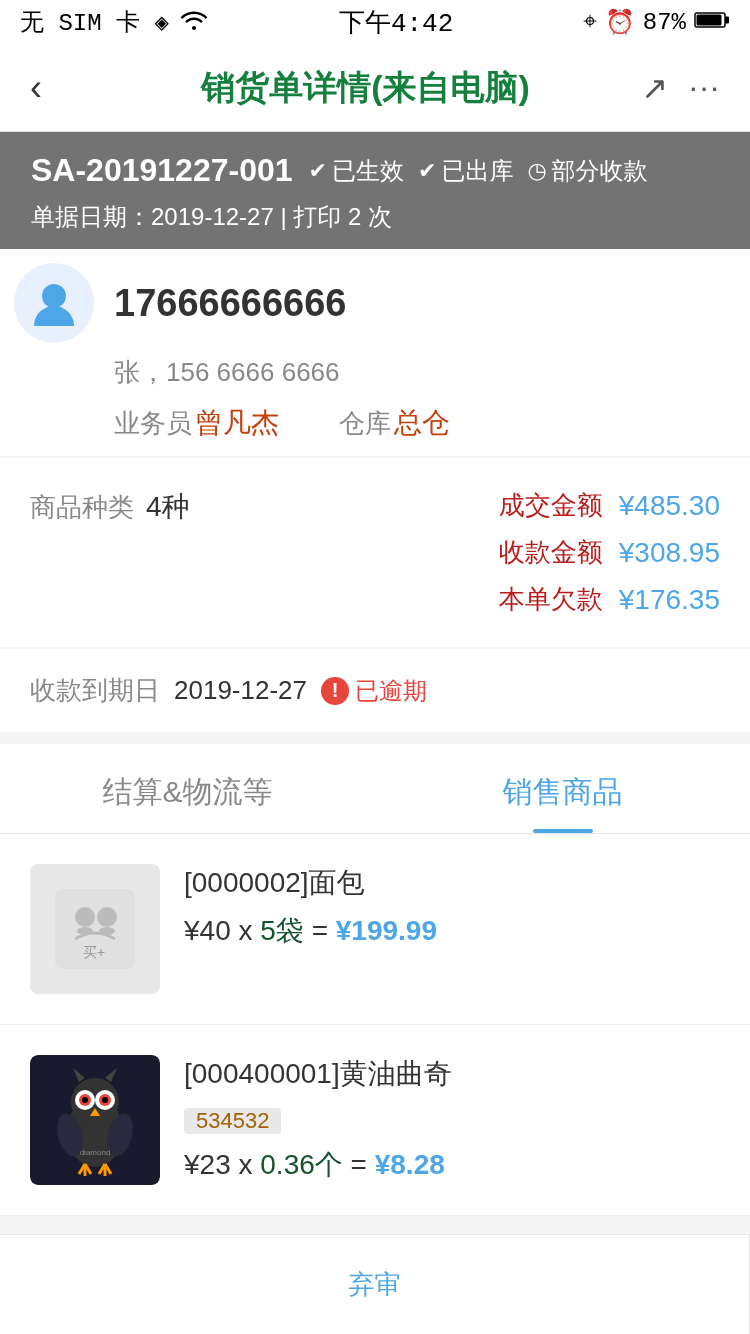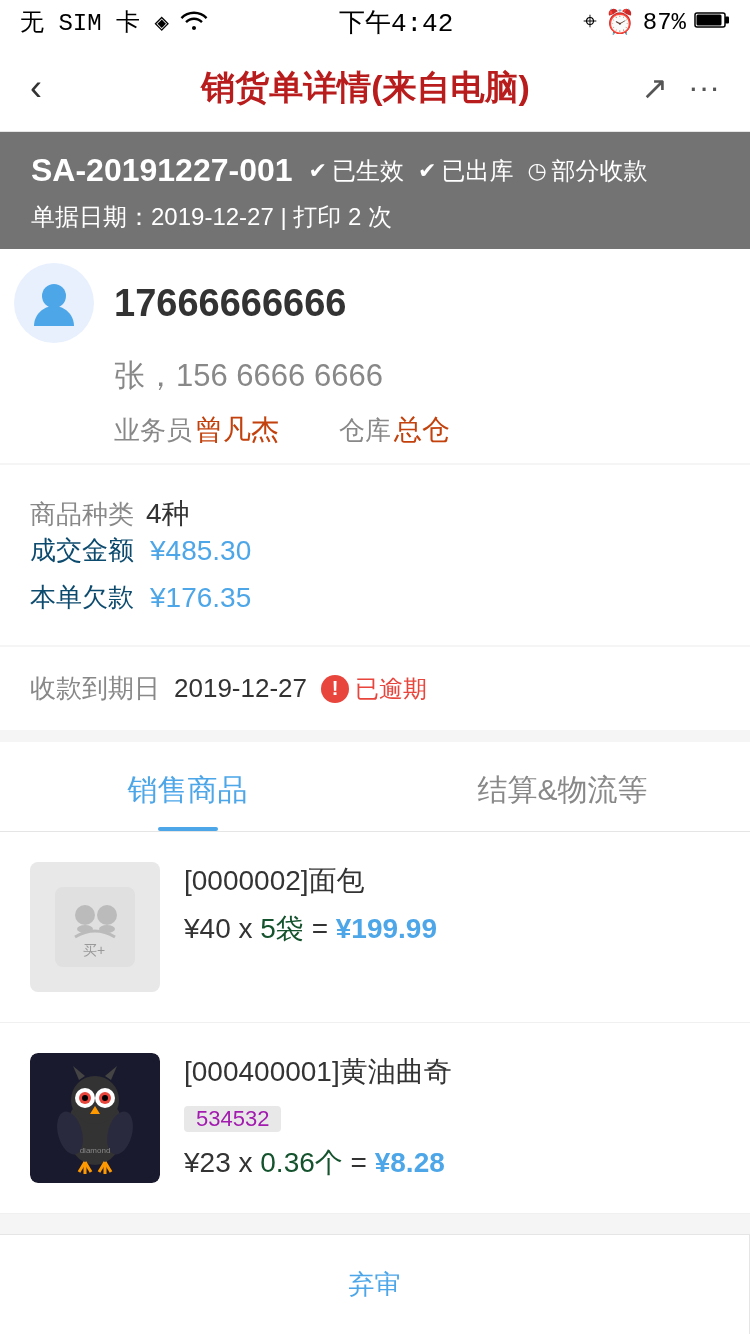--- a/index.html
+++ b/index.html
@@ -40,21 +40,21 @@
       border-bottom: 1px solid #e5e5e5;
     }
     .nav-back {
       font-size: 36px;
       color: #333;
       width: 60px;
     }
     .nav-title {
       font-size: 34px;
       font-weight: 600;
-      color: #b91c1c;
+      color: #15803d;
     }
     .nav-actions {
       display: flex;
       align-items: center;
       gap: 20px;
     }
     .nav-action-icon {
       font-size: 32px;
       color: #555;
     }
@@ -119,21 +119,21 @@
       font-size: 40px;
       color: #4da6e8;
       flex-shrink: 0;
     }
     .customer-name {
       font-size: 38px;
       font-weight: 600;
       color: #333;
     }
     .customer-sub {
-      font-size: 31px;
+      font-size: 26px;
       color: #888;
       margin-left: 100px;
       margin-bottom: 14px;
     }
     .customer-meta {
       display: flex;
       align-items: center;
       margin-left: 100px;
       gap: 60px;
     }
@@ -152,21 +152,20 @@
     }
 
     
     .summary-section {
       background: #fff;
       padding: 30px;
       margin-bottom: 2px;
       display: flex;
       justify-content: space-between;
       align-items: flex-start;
-      flex-direction: column;
     }
     .summary-left {
       display: flex;
       flex-direction: column;
       gap: 12px;
     }
     .summary-row {
       display: flex;
       align-items: center;
       gap: 12px;
@@ -186,21 +185,21 @@
       align-items: flex-end;
       gap: 12px;
     }
     .amount-row {
       display: flex;
       align-items: center;
       gap: 16px;
       font-size: 26px;
     }
     .amount-label {
-      color: #0c4a6e;
+      color: #b91c1c;
     }
     .amount-value {
       color: #4da6e8;
       font-size: 28px;
       font-weight: 500;
     }
 
     
     .due-section {
       background: #fff;
@@ -308,21 +307,21 @@
       flex: 1;
     }
     .product-name {
       font-size: 28px;
       color: #333;
       margin-bottom: 10px;
     }
     .product-sku-badge {
       display: inline-block;
       background: #e8e8e8;
-      color: #a21caf;
+      color: #a16207;
       font-size: 22px;
       padding: 0 12px;
       border-radius: 4px;
       margin-bottom: 12px;
     }
     .product-price-row {
       font-size: 28px;
       color: #333;
     }
     .product-qty {
@@ -452,41 +451,45 @@
       <span class="summary-label">商品种类</span>
       <span class="summary-value">4种</span>
     </div>
   </div>
   <div class="summary-right">
     <div class="amount-row">
       <span class="amount-label">成交金额</span>
       <span class="amount-value">¥485.30</span>
     </div>
     <div class="amount-row">
+      <span class="amount-label">收款金额</span>
+      <span class="amount-value">¥308.95</span>
+    </div>
+    <div class="amount-row">
       <span class="amount-label">本单欠款</span>
       <span class="amount-value">¥176.35</span>
     </div>
   </div>
 </div>
 
 <div class="due-section">
   <span class="due-label">收款到期日</span>
   <span class="due-date">2019-12-27</span>
   <div class="overdue-badge">
     <div class="overdue-icon">!</div>
     <span>已逾期</span>
   </div>
 </div>
 
 <div class="tabs">
+  <div class="tab">
+    <span>结算&amp;物流等</span>
+  </div>
   <div class="tab active">
     <span>销售商品</span>
-  </div>
-  <div class="tab">
-    <span>结算&amp;物流等</span>
   </div>
 </div>
 
 <div class="product-list">
 
   <div class="product-item">
     <div class="product-thumb">
       <div class="product-thumb-placeholder">
         <svg width="80" height="80" viewBox="0 0 80 80" fill="none">
           <rect width="80" height="80" fill="#e0e0e0" rx="8"></rect>

